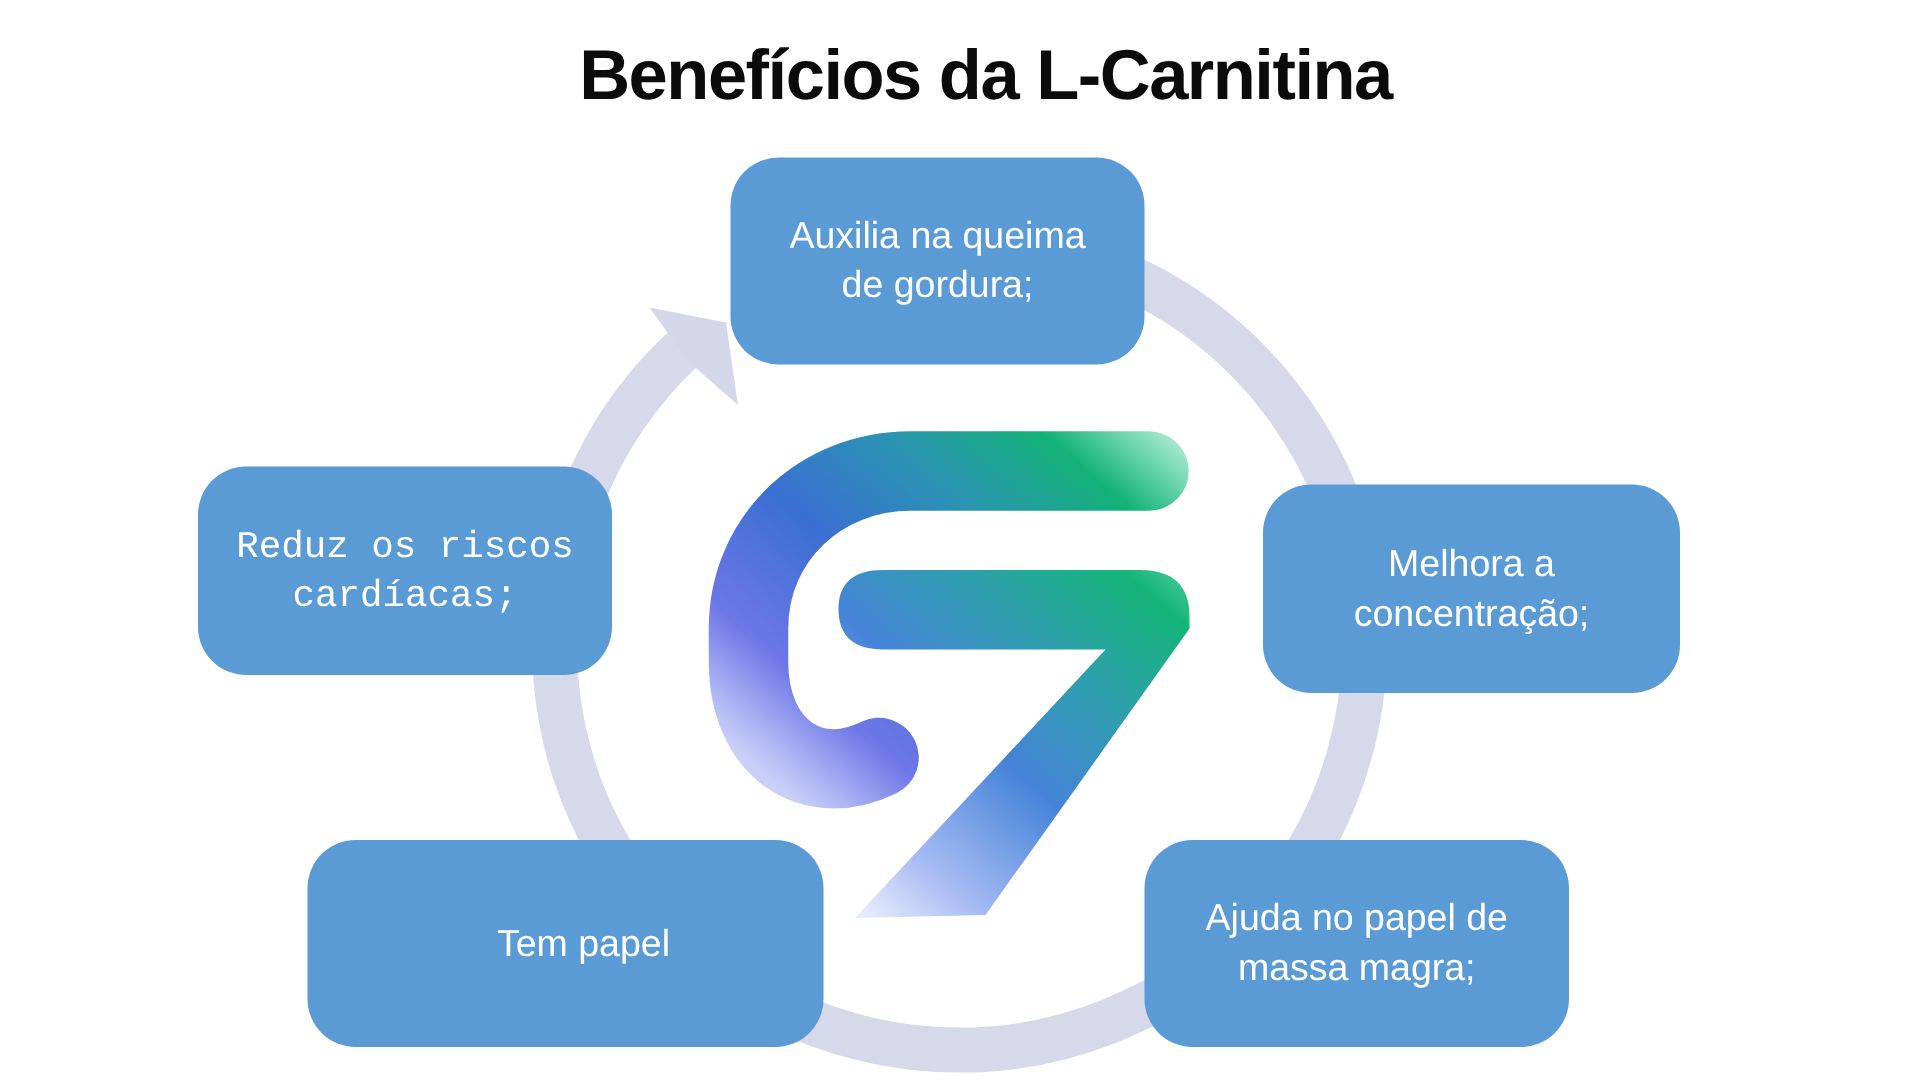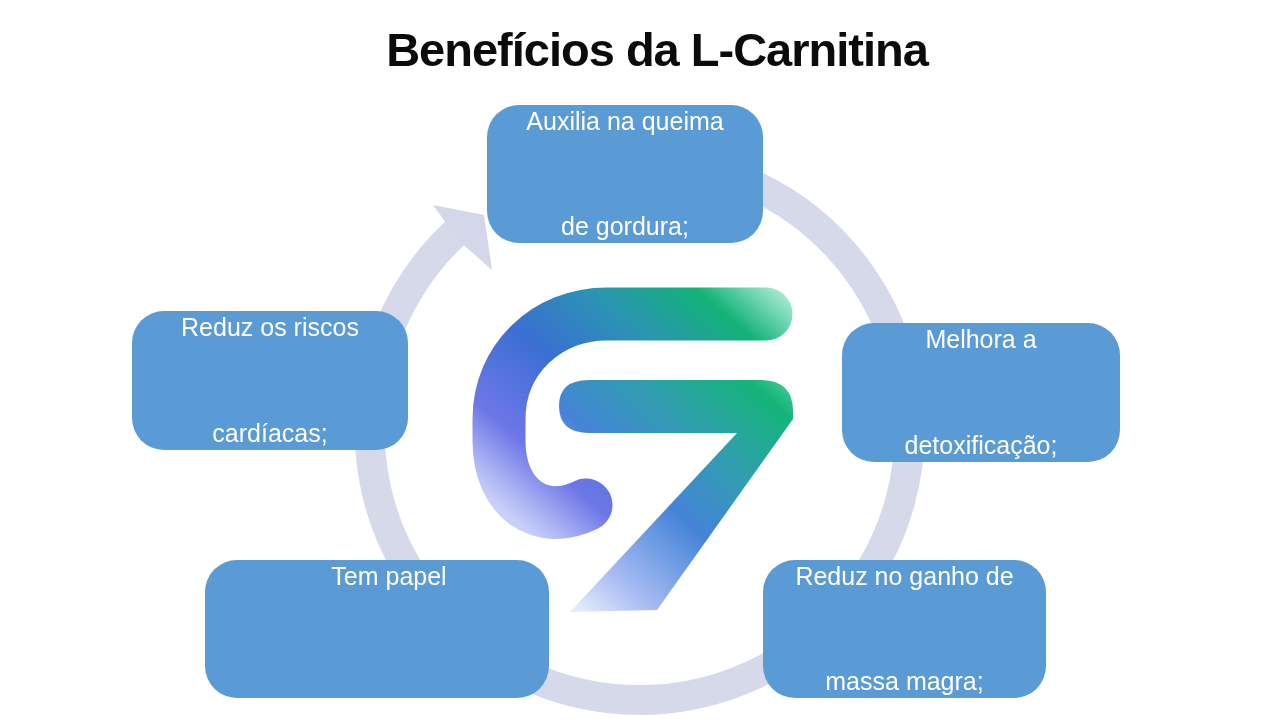--- a/index.html
+++ b/index.html
@@ -10,29 +10,29 @@
   .title{
     position:absolute;left:0;top:22px;width:100%;
     text-align:center;font-size:47px;font-weight:700;letter-spacing:-1px;
     color:var(--title-text,#0b0b0b);
     padding-left:17px;
   }
   .diagram-svg{position:absolute;left:0;top:0;width:1280px;height:720px;z-index:1;}
   .box{
     position:absolute;z-index:3;border-radius:32px;
     background:var(--box-fill,#5b9bd5);color:var(--box-text,#ffffff);
-    display:flex;flex-direction:column;align-items:center;justify-content:space-between;
+    display:flex;flex-direction:column;align-items:center;justify-content:center;
     font-size:25px;line-height:33px;text-align:center;
   }
   .box span{display:block;}
   .box-top{left:487px;top:105px;width:276px;height:138px;}
   .box-right{left:842px;top:323px;width:278px;height:139px;}
   .box-bottom-right{left:763px;top:560px;width:283px;height:138px;}
   .box-bottom-left{left:205px;top:560px;width:320px;height:138px;padding-left:24px;}
-  .box-left{left:132px;top:311px;width:276px;height:139px;}
+  .box-left{left:132px;top:311px;width:276px;height:139px;font-family:Liberation Mono, monospace;}
 </style>
 </head>
 <body>
 
 <div class="slide">
 
   <div class="title">Benefícios da L-Carnitina</div>
 
   <svg class="diagram-svg" viewBox="0 0 1280 720" xmlns="http://www.w3.org/2000/svg">
     <defs>
@@ -66,25 +66,25 @@
     <path d="M 589 380 L 760 380 Q 793 380 793 411 L 793 419 L 657 610 L 570 612 L 737 433 L 589 433 Q 559 433 559 406 Q 559 380 589 380 Z" fill="url(#grad7)"></path>
   </svg>
 
   <div class="box box-top">
     <span>Auxilia na queima</span>
     <span>de gordura;</span>
   </div>
 
   <div class="box box-right">
     <span>Melhora a</span>
-    <span>detoxificação;</span>
+    <span>concentração;</span>
   </div>
 
   <div class="box box-bottom-right">
-    <span>Reduz no ganho de</span>
+    <span>Ajuda no papel de</span>
     <span>massa magra;</span>
   </div>
 
   <div class="box box-bottom-left">
     <span>Tem papel</span>
   </div>
 
   <div class="box box-left">
     <span>Reduz os riscos</span>
     <span>cardíacas;</span>

